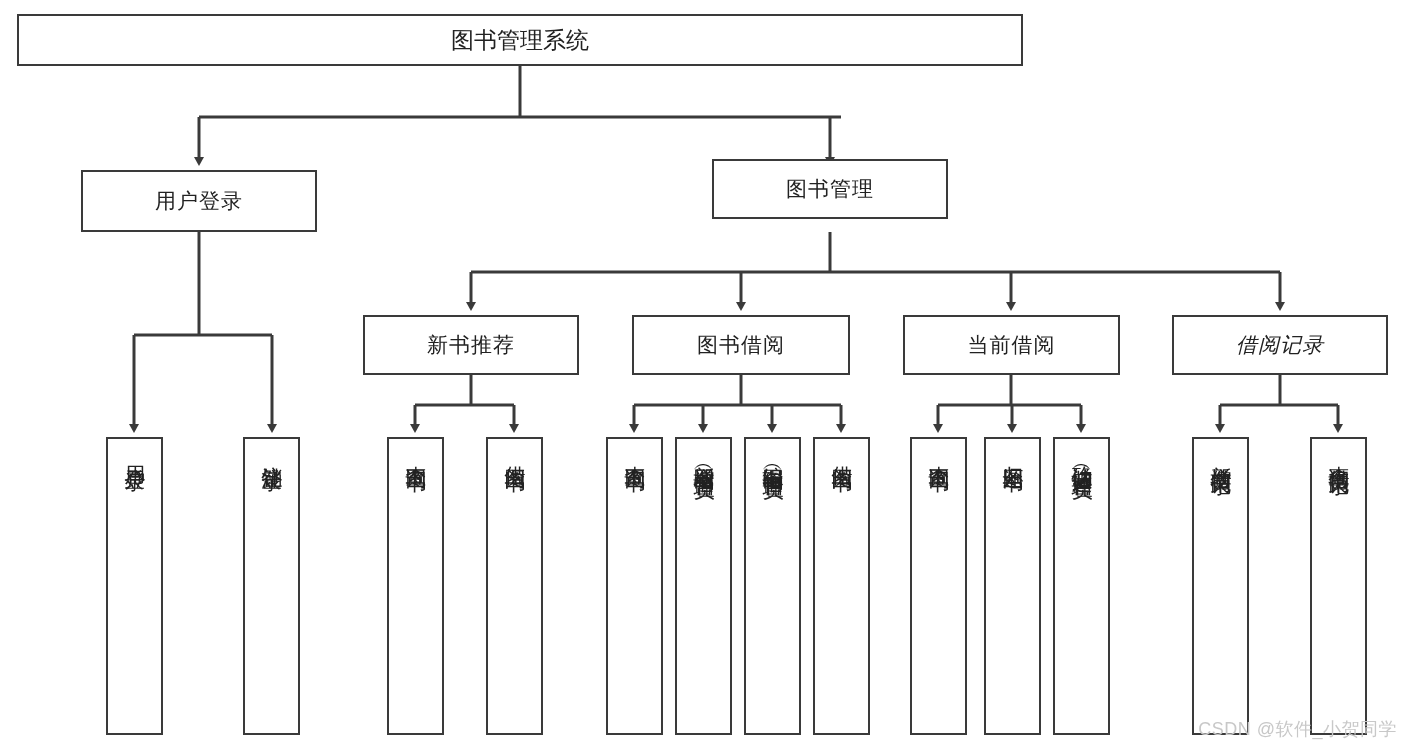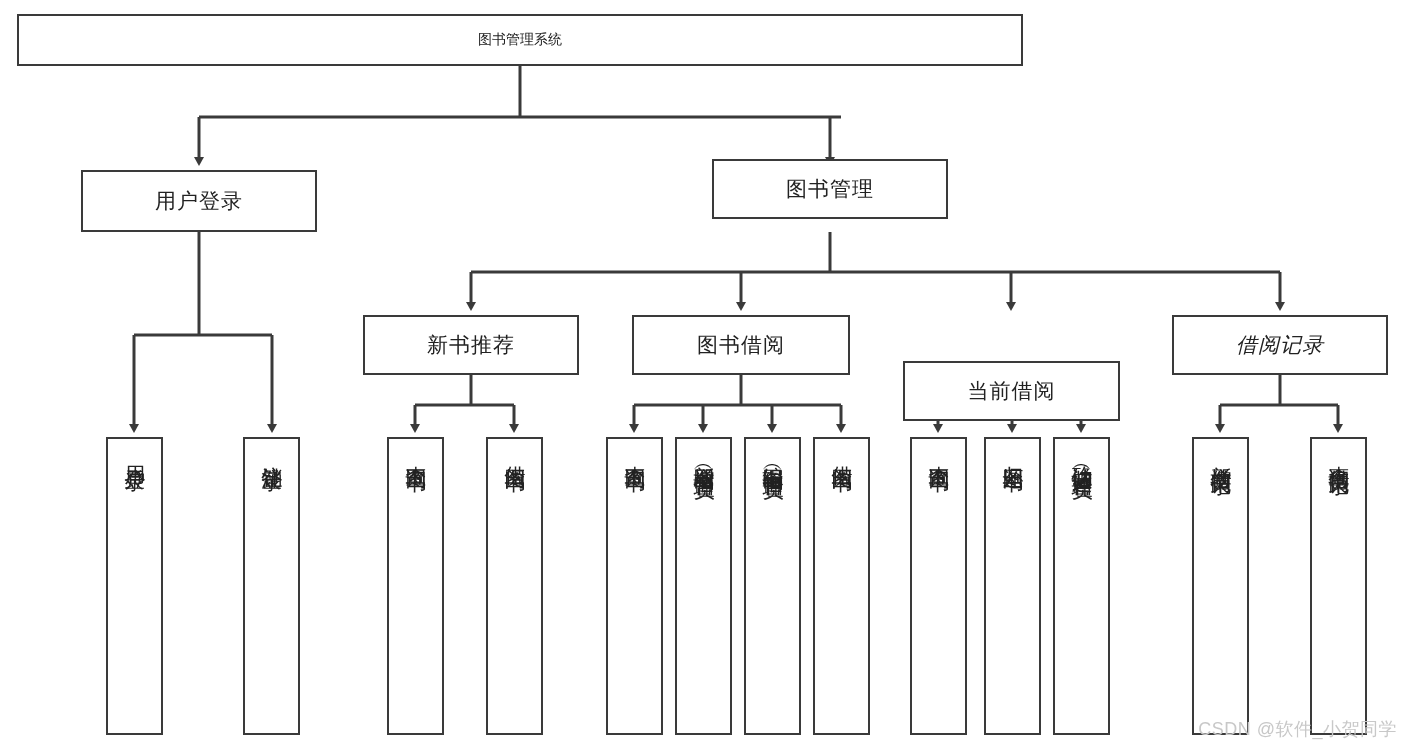--- a/index.html
+++ b/index.html
@@ -35,21 +35,21 @@
     align-items: center;
     justify-content: center;
     color: #222222;
   }
   .node.h {
     font-size: 21px;
     letter-spacing: 1px;
     line-height: 1.2;
   }
   .node.root {
-    font-size: 14px;
+    font-size: 23px;
   }
   .node.v {
     align-items: flex-start;
     justify-content: center;
     padding-top: 10px;
     padding-bottom: 10px;
   }
   .vtext {
     writing-mode: vertical-rl;
     text-orientation: upright;
@@ -135,21 +135,21 @@
   <div class="node h" style="left: 712px; top: 159px; width: 236px; height: 60px;">
     <span>图书管理</span>
   </div>
 
   <div class="node h" style="left: 363px; top: 315px; width: 216px; height: 60px;">
     <span>新书推荐</span>
   </div>
   <div class="node h" style="left: 632px; top: 315px; width: 218px; height: 60px; align-items: center;">
     <span>图书借阅</span>
   </div>
-  <div class="node h" style="left: 903px; top: 315px; width: 217px; height: 60px; margin-top: 46px;">
+  <div class="node h" style="left: 903px; top: 315px; width: 217px; height: 60px;">
     <span>当前借阅</span>
   </div>
   <div class="node h" style="left: 1172px; top: 315px; width: 216px; height: 60px; font-style: italic;">
     <span>借阅记录</span>
   </div>
 
   <div class="node v" style="left: 106px; top: 437px; width: 57px; height: 298px;">
     <span class="vtext">用户登录</span>
   </div>
   <div class="node v" style="left: 243px; top: 437px; width: 57px; height: 298px;">

